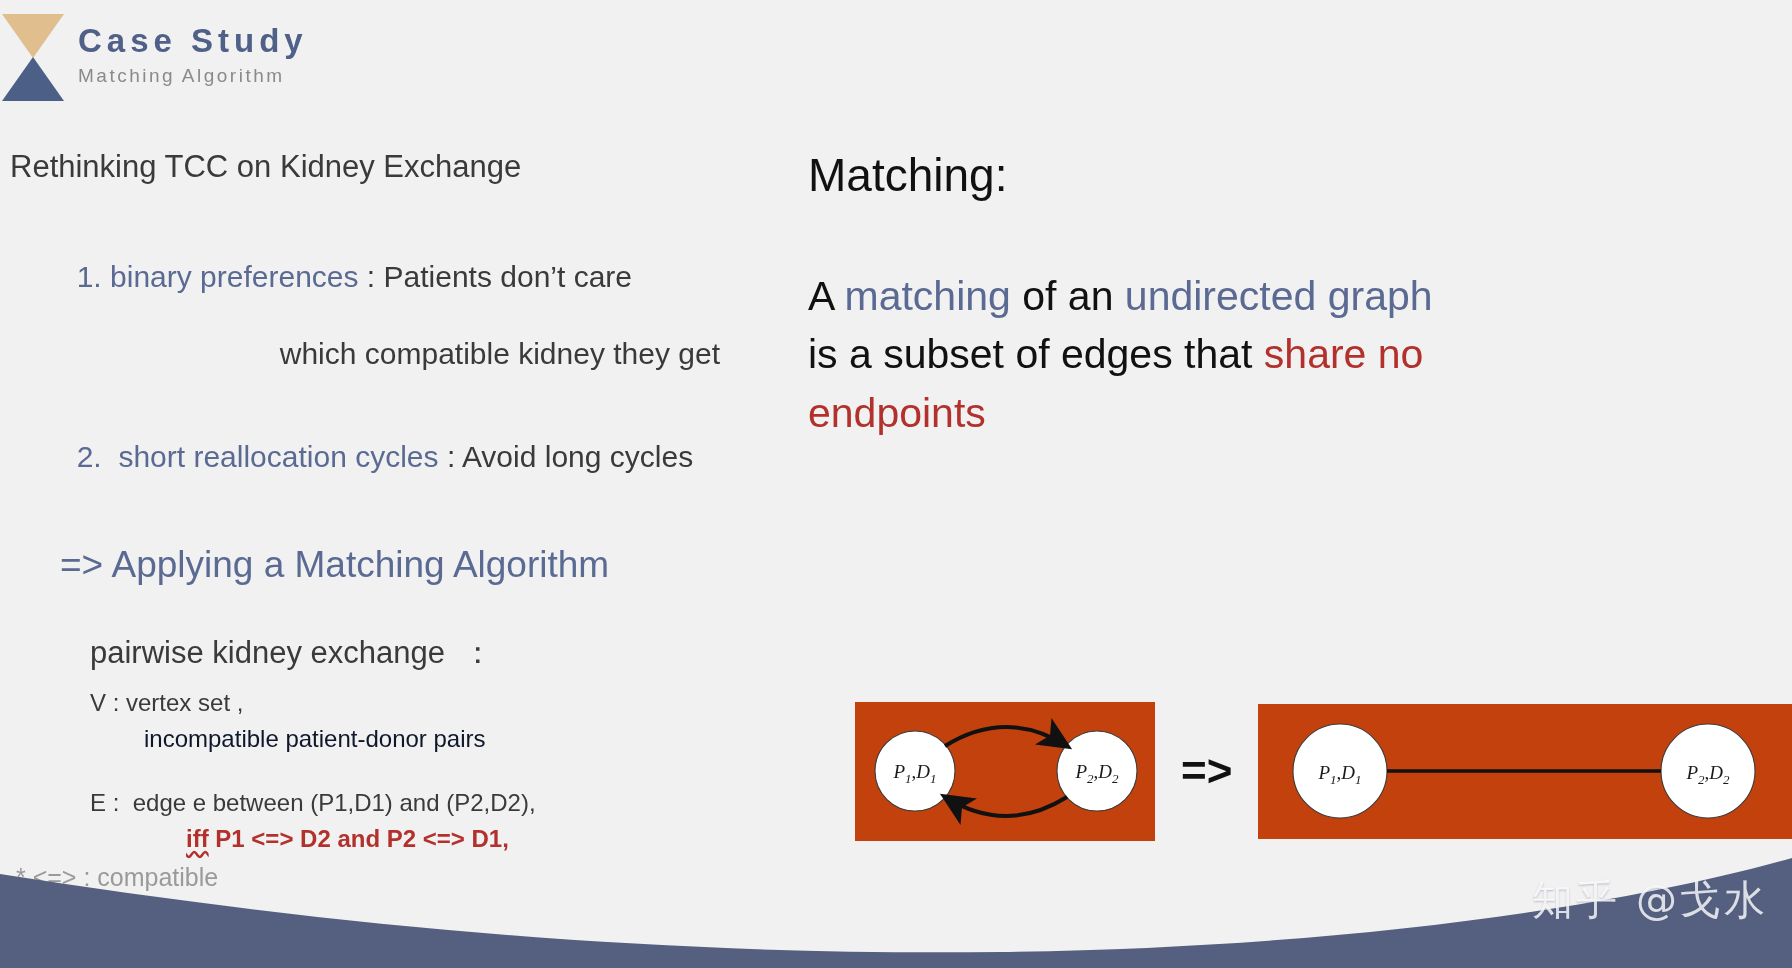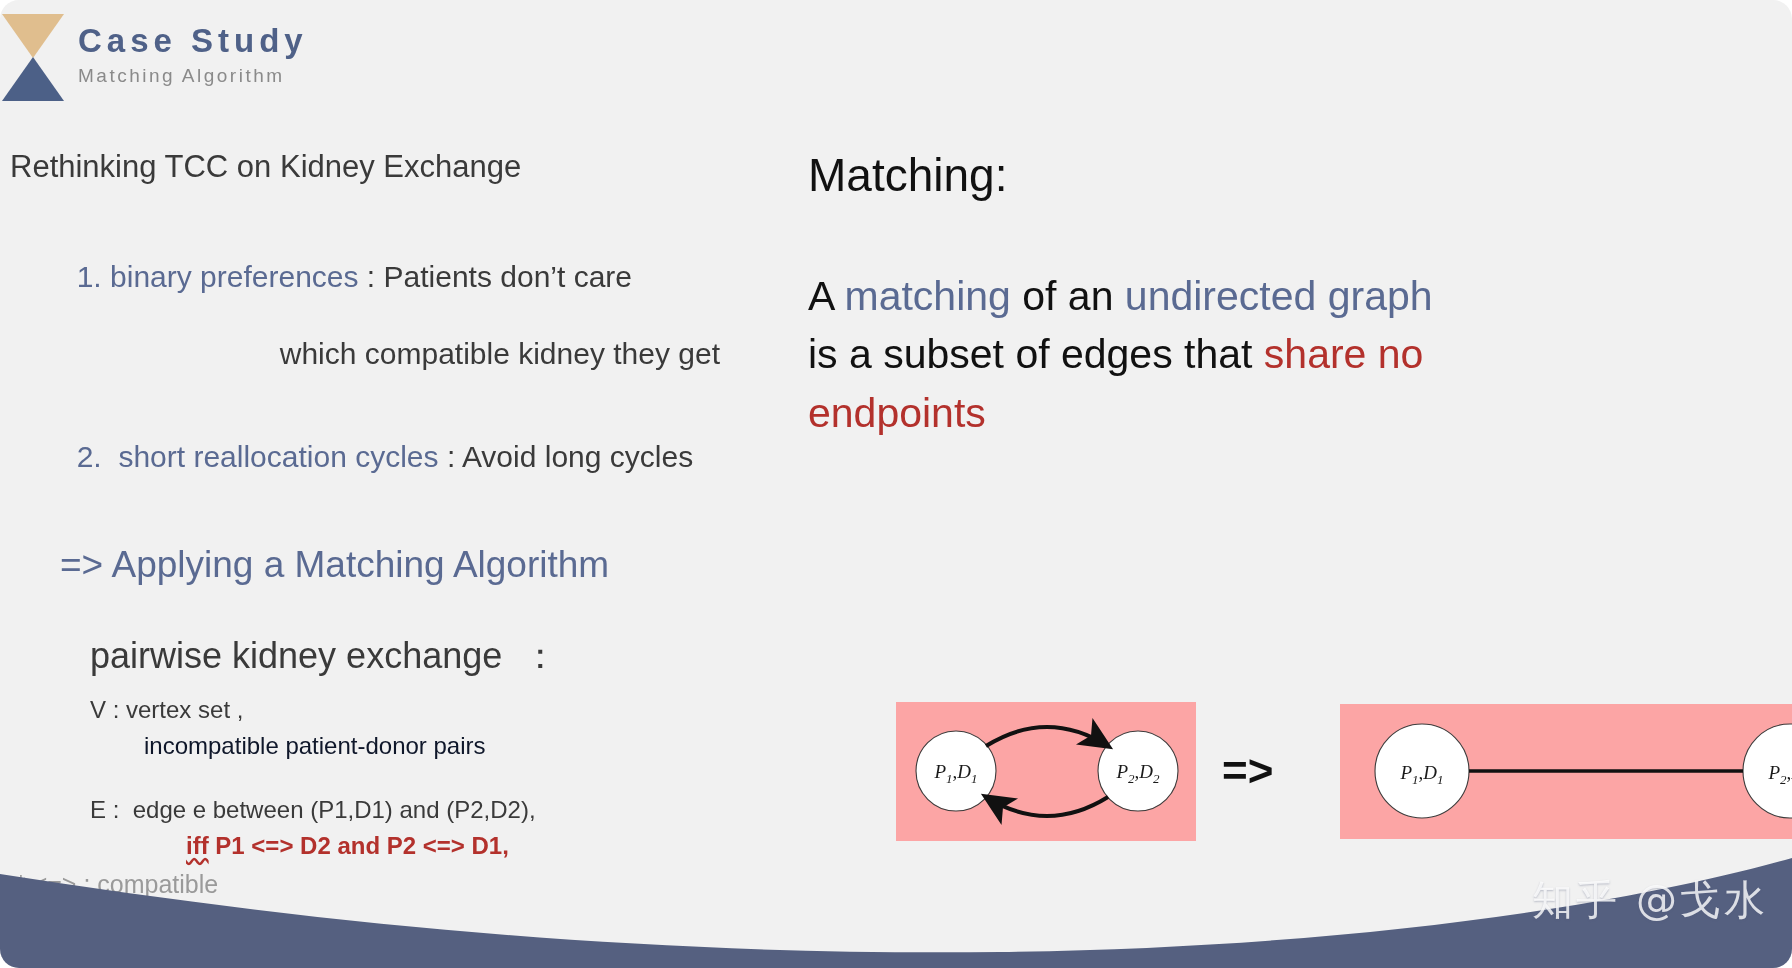--- a/index.html
+++ b/index.html
@@ -7,21 +7,20 @@
     padding: 0;
     background: #ffffff;
   }
   .slide {
     position: relative;
     width: 1792px;
     height: 968px;
     background: #f1f1f1;
     overflow: hidden;
     font-family: "Liberation Sans", sans-serif;
-    border-radius: 19px;
     -webkit-font-smoothing: antialiased;
   }
 
   
   .header {
     position: absolute;
     left: 0px;
     top: 14px;
     display: flex;
     align-items: flex-start;
@@ -113,21 +112,21 @@
     margin-top: 30px;
     margin-left: 50px;
     white-space: pre;
   }
   .defs {
     margin-top: 46px;
     margin-left: 80px;
     color: #3a3a3a;
   }
   .defs .d-title {
-    font-size: 36px;
+    font-size: 31px;
     white-space: pre;
     margin-bottom: 11px;
   }
   .defs .d-line {
     font-size: 24px;
     white-space: pre;
     line-height: 1.5;
   }
   .defs .red { color: #0f172a; }
   .defs .indent1 { padding-left: 54px; }
@@ -172,24 +171,23 @@
   .diagrams {
     position: absolute;
     left: 855px;
     top: 701px;
     width: 940px;
     height: 140px;
     display: flex;
     align-items: center;
   }
   .diagram-panel {
-    background: #fca5a5;
+    background: #c2410c;
     flex: none;
     position: relative;
-    margin-left: 41px;
   }
   .panel-left  { width: 300px; height: 139px; }
   .panel-right { width: 592px; height: 135px; }
   .eq-arrow {
     font-size: 44px;
     font-weight: bold;
     color: #111111;
     margin: 0 26px;
     white-space: pre;
     line-height: 1;

